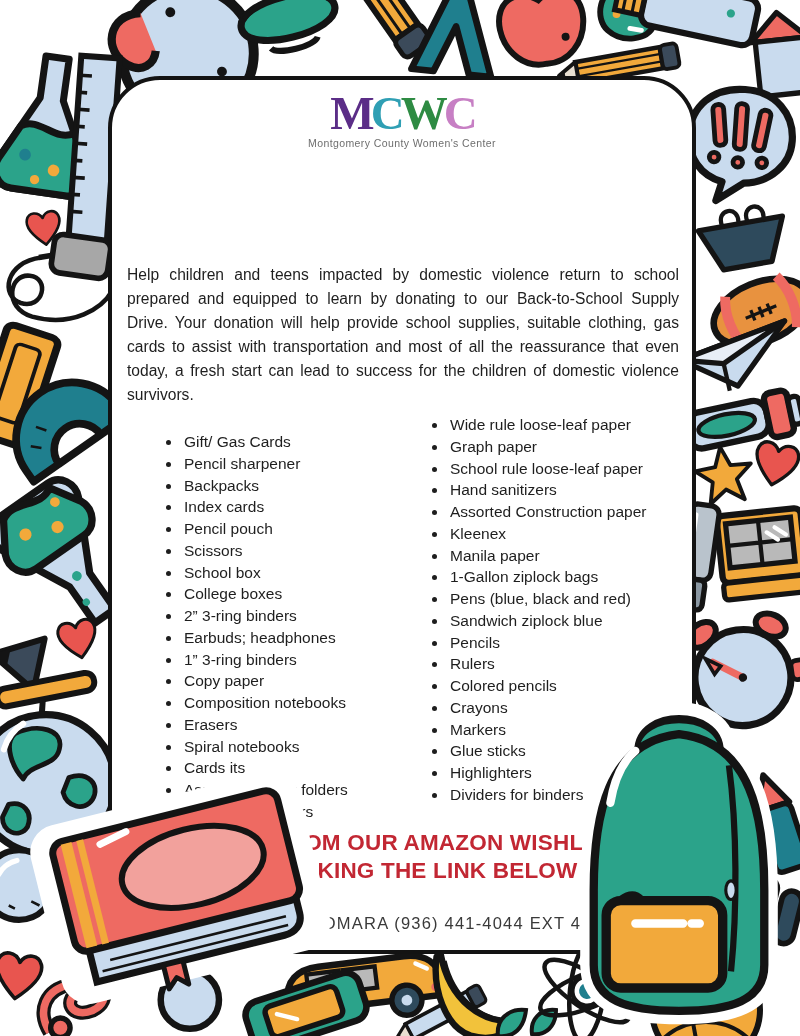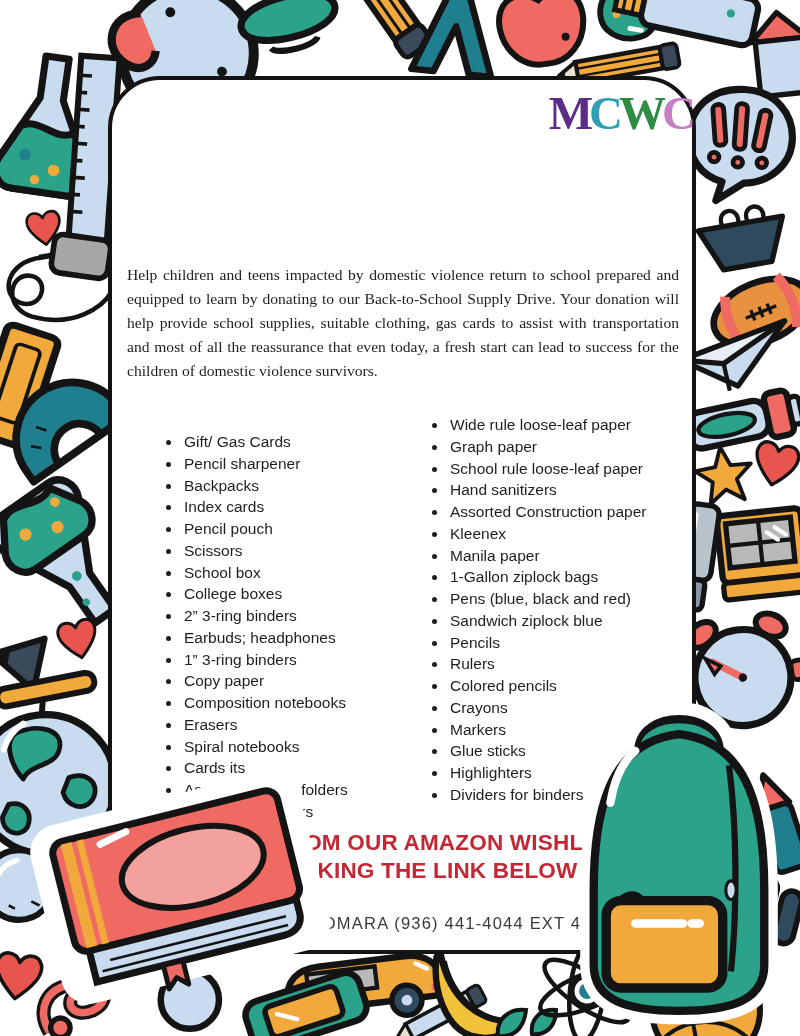--- a/index.html
+++ b/index.html
@@ -6,34 +6,34 @@
   .flyer{position:relative;width:800px;height:1036px;overflow:hidden;background:#fff;
          font-family:"Liberation Sans",sans-serif;}
   .doodle{position:absolute;}
   .doodle svg{display:block;width:100%;height:100%;overflow:visible;}
   .bg{position:absolute;inset:0;z-index:1;}
   .overlay{position:absolute;inset:0;z-index:10;pointer-events:none;}
 
   .card{position:absolute;left:108px;top:76px;width:588px;height:878px;background:#fff;
         border:4px solid #131313;border-radius:52px;z-index:5;box-sizing:border-box;}
 
-  .logo{position:absolute;top:10px;left:0;right:0;text-align:right;}
+  .logo{position:absolute;top:10px;left:0;right:0;text-align:center;}
   .logo-letters{font-family:"Liberation Serif",serif;font-weight:700;font-size:47px;
                 line-height:1;letter-spacing:-4px;}
   .logo-tagline{font-size:10.5px;color:#6e6e6e;letter-spacing:.4px;margin-top:0px;}
 
   .title-script{position:absolute;top:58px;left:0;right:0;margin:0;text-align:center;
                 font-family:"DejaVu Serif",serif;font-style:italic;font-weight:700;
                 font-size:62px;line-height:1.1;color:#131313;}
   .title-sub{position:absolute;top:134px;left:0;right:0;margin:0;text-align:center;
              font-family:"Liberation Sans",sans-serif;font-weight:400;font-size:40px;
              letter-spacing:4px;color:#161616;line-height:1;}
 
   .intro{position:absolute;top:183px;left:15px;right:13px;margin:0;font-size:15.6px;
-         line-height:23.9px;color:#1e1e1e;text-align:justify;font-family:Liberation Serif, serif;}
+         line-height:23.9px;color:#1e1e1e;text-align:justify;}
 
   .lists{position:absolute;top:334px;left:0;right:0;display:flex;}
   .supply-list{margin:0;font-size:15.5px;line-height:21.75px;color:#1e1e1e;}
   .supply-list li{padding-left:2px;}
   .list-left{width:226px;margin-left:46px;padding-left:24px;margin-top:17px;}
   .list-right{flex:1;margin-left:16px;padding-left:24px;}
 
   .cta{position:absolute;top:749px;left:0;right:0;text-align:center;font-weight:700;
        font-size:22.5px;line-height:28px;letter-spacing:.2px;}
   .contact{position:absolute;top:834px;left:0;right:0;text-align:center;font-size:16.5px;
@@ -402,20 +402,21 @@
         <rect x="6" y="8" width="18" height="54" rx="9" fill="#2e4a5c" stroke="#141414" stroke-width="5"></rect>
         <rect x="30" y="14" width="18" height="48" rx="9" fill="#2e4a5c" stroke="#141414" stroke-width="5"></rect>
         <path d="M12,20 v20" stroke="#fff" stroke-width="4" stroke-linecap="round"></path>
       </svg>
     </div>
   </div>
 
   <div class="card">
     <div class="logo">
       <div class="logo-letters"><span style="color: rgb(91, 45, 135);">M</span><span style="color: rgb(47, 159, 180);">C</span><span style="color: rgb(46, 139, 67);">W</span><span style="color: rgb(199, 127, 196);">C</span></div>
+      <div class="logo-tagline">Montgomery County Women's Center</div>
     </div>
     <p class="intro">Help children and teens impacted by domestic violence return to school prepared and equipped to learn by donating to our Back-to-School Supply Drive. Your donation will help provide school supplies, suitable clothing, gas cards to assist with transportation and most of all the reassurance that even today, a fresh start can lead to success for the children of domestic violence survivors.</p>
     <div class="lists">
       <ul class="supply-list list-left">
           <li>Gift/ Gas Cards</li>
           <li>Pencil sharpener</li>
           <li>Backpacks</li>
           <li>Index cards</li>
           <li>Pencil pouch</li>
           <li>Scissors</li>

